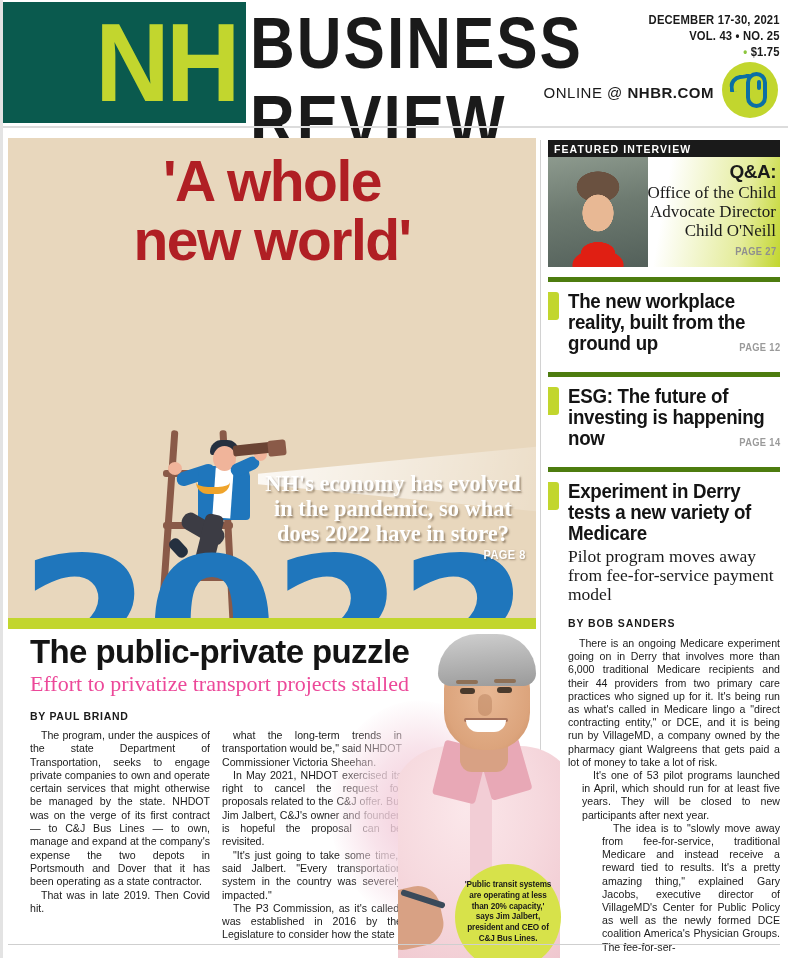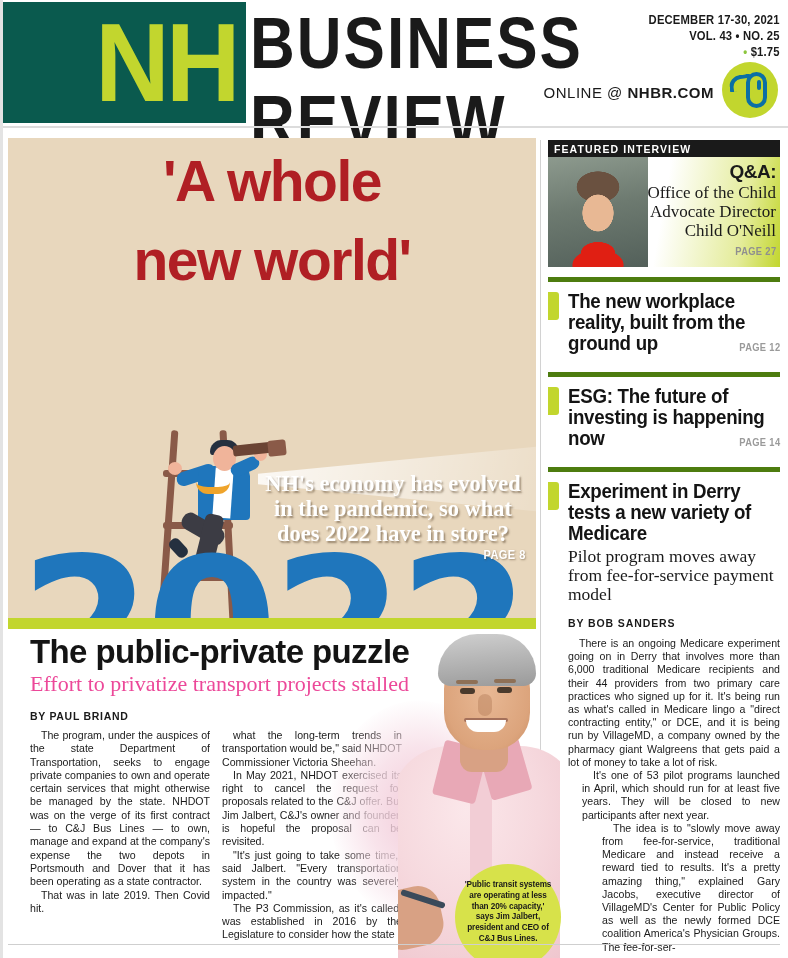--- a/index.html
+++ b/index.html
@@ -72,21 +72,21 @@
     position:absolute; left:8px; top:138px; width:528px; height:480px;
     background:#e8d7bd; overflow:hidden;
   }
   .cover-head {
     position:absolute; left:0; top:14px; width:528px;
     text-align:center; color:#b01f24;
     font-weight:900; font-size:57px; line-height:59px;
     letter-spacing:-1.5px;
     font-family:"Liberation Sans", sans-serif;
   }
-  .cover-head .l2 { display:block;margin-top:20px; }
+  .cover-head .l2 { display:block; }
   .beam2 {
     position:absolute; left:250px; top:308px; width:285px; height:66px;
     background:linear-gradient(105deg, rgba(255,255,255,0.85), rgba(255,255,255,0.15));
     clip-path:polygon(0% 42%, 100% 0%, 100% 100%, 0% 58%);
   }
   .deck {
     position:absolute; right:8px; top:333px; width:270px;
     text-align:center; color:#fff;
     font-family:"Liberation Serif", serif; font-weight:700;
     font-size:22.5px; line-height:25px;

